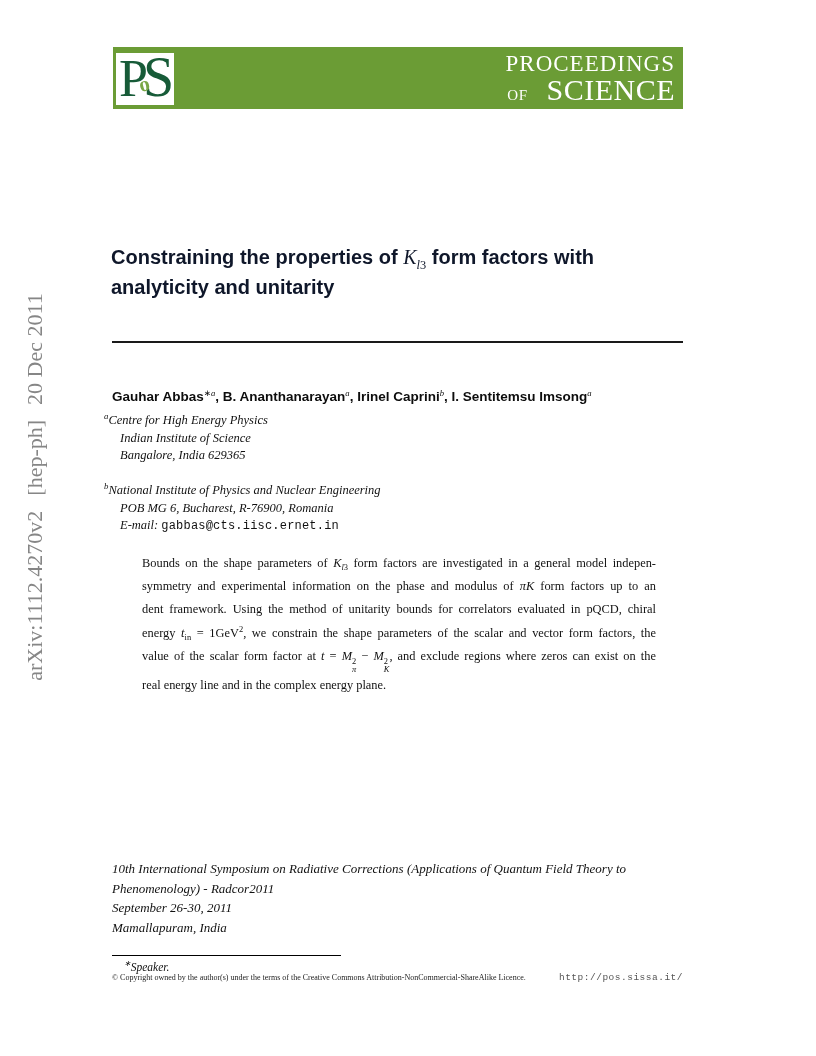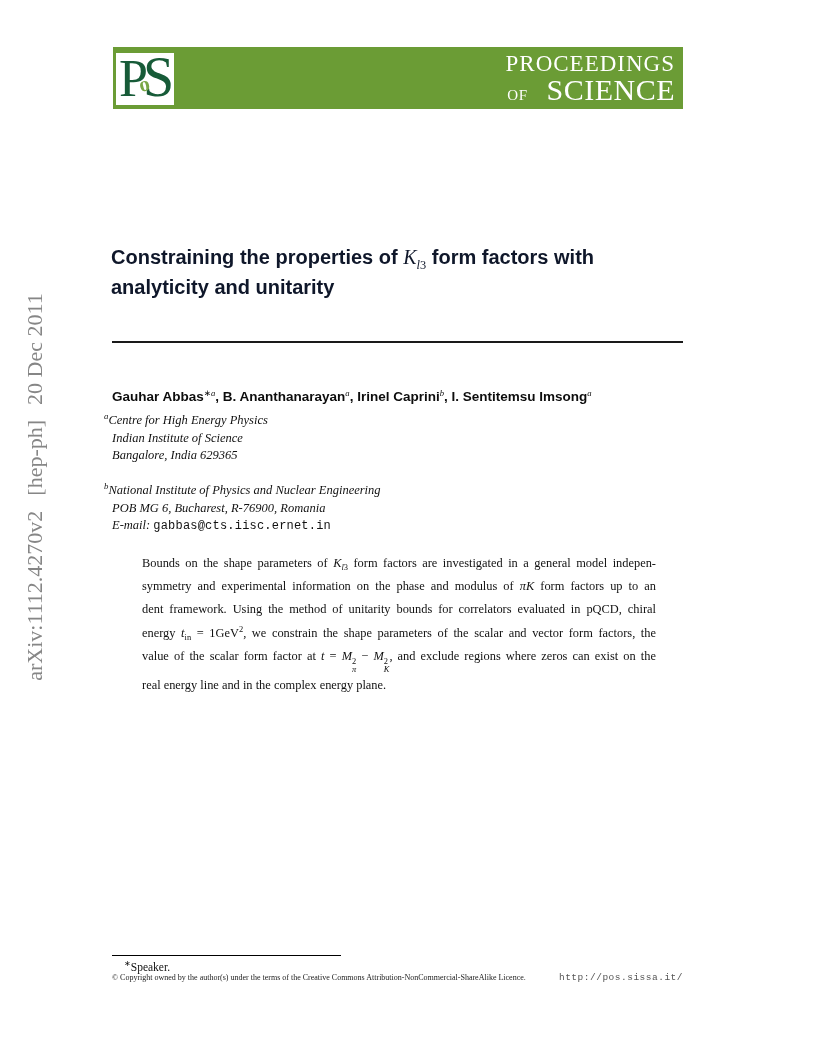--- a/index.html
+++ b/index.html
@@ -41,36 +41,36 @@
   .title sub { font-size:62%; }
   .title-rule { position:absolute; left:112px; top:341px; width:571px; height:2px; background:#1a1a1a; }
   .authors { position:absolute; left:112px; top:389px; width:575px;
              font-family:"Liberation Sans", sans-serif; font-weight:bold; font-size:13.5px; color:#0d0d0d; }
   .authors sup { font-size:64%; }
 
   
   .affil { position:absolute; left:104px; width:560px; font-style:italic; font-size:12.5px; line-height:17.5px; }
   .affil-a { top:412px; }
   .affil-b { top:482px; }
-  .affil .cont { padding-left:8px; }
+  .affil .cont { padding-left:8px;margin-left:8px; }
   .affil sup { font-size:70%; }
   .mono { font-family:Liberation Mono, monospace; font-style:normal; }
   .email-line .mono { font-size:12px; letter-spacing:0.2px; }
 
   
   .abstract { position:absolute; left:142px; top:552px; width:514px; font-size:12.4px; line-height:23.2px; }
   .abs-line.j { text-align:justify; text-align-last:justify; }
   .abstract sup, .abstract sub { font-size:68%; }
 
   
   .conference { position:absolute; left:112px; top:859px; width:578px; font-style:italic; font-size:13px; line-height:19.5px; }
 
   
   .fn-rule { position:absolute; left:112px; top:955px; width:229px; height:1px; background:#000; }
-  .footnote { position:absolute; left:112px; top:961px; font-size:11.5px; padding-left:12px; }
+  .footnote { position:absolute; left:112px; top:961px; font-size:11.5px; padding-left:12px;font-style:italic; }
   .footnote sup { font-size:70%; }
 
   
   .footer { position:absolute; left:112px; top:972px; width:571px; display:flex; justify-content:space-between; align-items:baseline; }
   .copyright { font-size:8px; color:#222; }
   .footer-url { font-size:9.5px; color:#555; letter-spacing:0.5px; }
 </style>
 </head>
 <body>
 
@@ -128,20 +128,26 @@
     <div class="abs-line j">value of the scalar form factor at <span class="mi">t</span> = <span class="mi">M</span><span class="stk">
           <span>2</span>
           <span class="mi">π</span>
         </span> − <span class="mi">M</span><span class="stk">
           <span>2</span>
           <span class="mi">K</span>
         </span>, and exclude regions where zeros can exist on the</div>
     <div class="abs-line">real energy line and in the complex energy plane.</div>
   </div>
 
+  <div class="conference">
+    <div>10th International Symposium on Radiative Corrections (Applications of Quantum Field Theory to</div>
+    <div>Phenomenology) - Radcor2011</div>
+    <div>September 26-30, 2011</div>
+    <div>Mamallapuram, India</div>
+  </div>
 
   <div class="fn-rule"></div>
   <div class="footnote"><sup>∗</sup><span>Speaker.</span></div>
 
   <div class="footer">
     <span class="copyright">© Copyright owned by the author(s) under the terms of the Creative Commons Attribution-NonCommercial-ShareAlike Licence.</span>
     <span class="footer-url mono">http://pos.sissa.it/</span>
   </div>
 
 </div>

